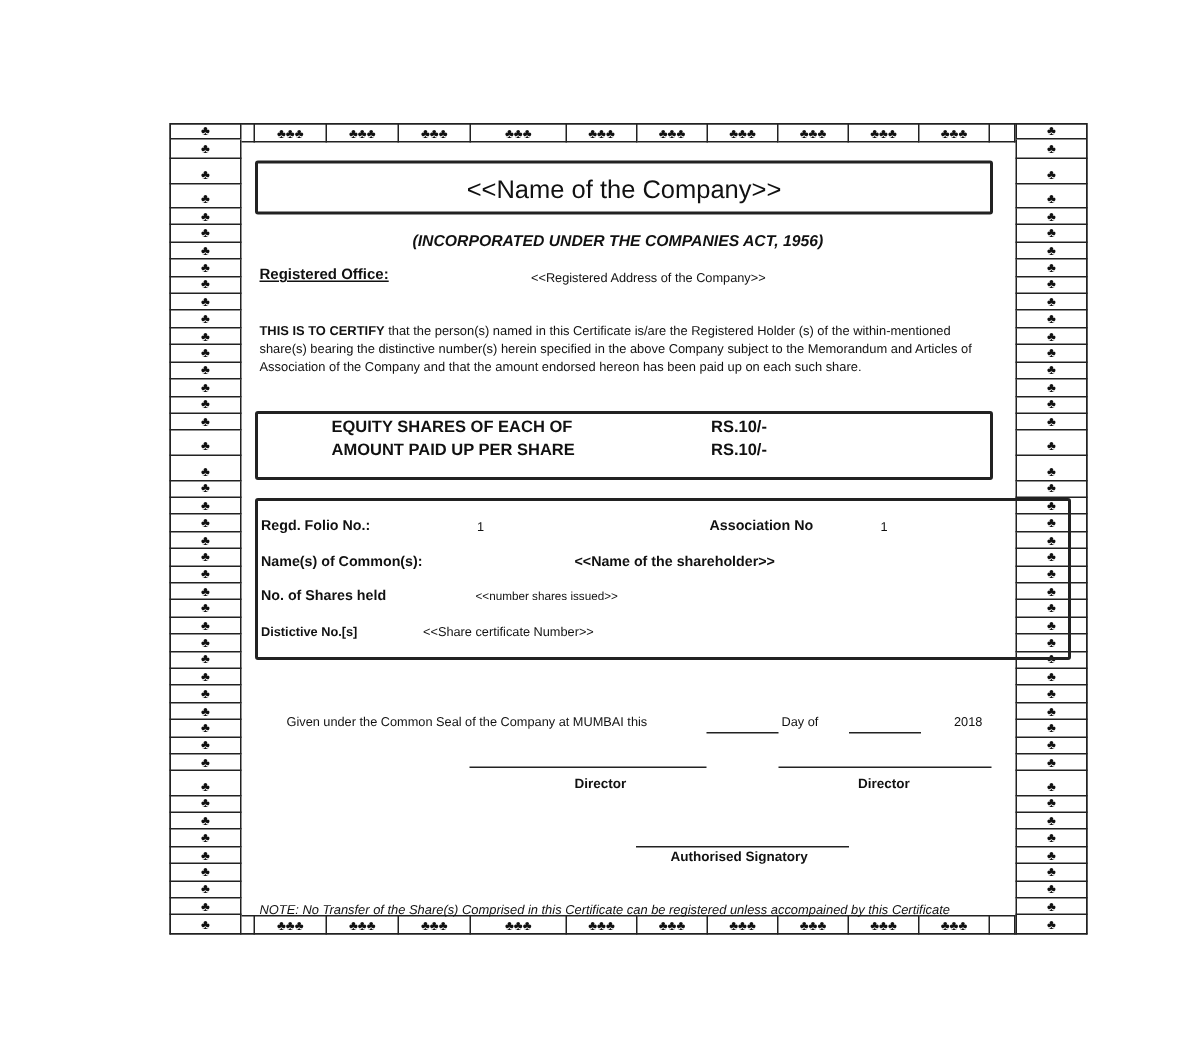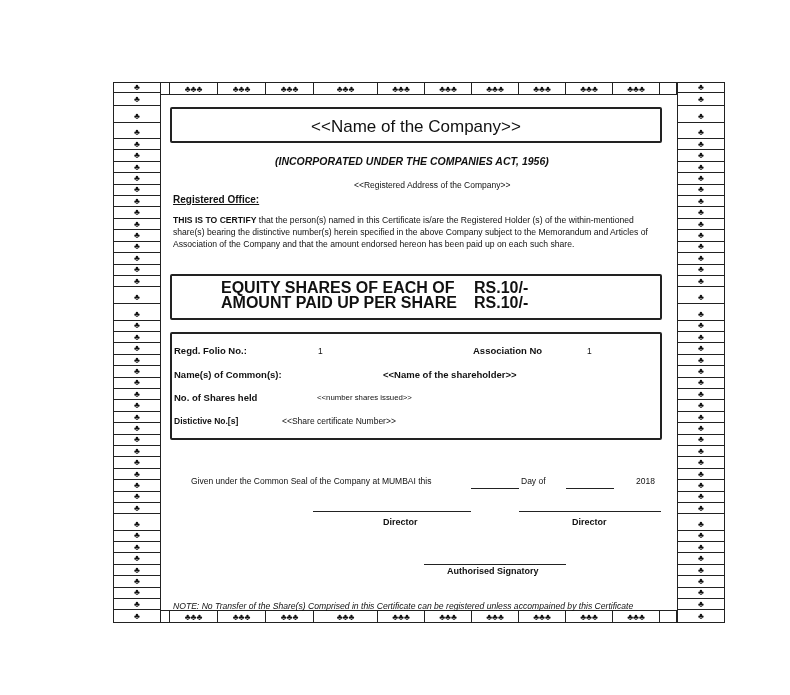--- a/index.html
+++ b/index.html
@@ -20,27 +20,27 @@
   .hrow.bottom { top:610px; }
   .hcell { border:1px solid #222; border-left:none; box-sizing:border-box; height:13px;
            display:flex; align-items:center; justify-content:center; font-size:9px; letter-spacing:0px; }
   .hrow .hcell:first-child { border-left:none; }
   .box { position:absolute; border:2px solid #222; border-radius:2px; box-sizing:border-box; }
   .company-box { left:170px; top:107px; width:492px; height:36px; }
   .company-name { position:absolute; left:0; right:0; top:8px; text-align:center;
                   font-family:Liberation Sans, sans-serif; font-size:17px; }
   .abs { position:absolute; white-space:nowrap; }
   .incorp { left:275px; top:155px; font-size:10.5px; font-weight:bold; font-style:italic; }
-  .reg-label { left:173px; top:178px; font-size:10px; font-weight:bold; text-decoration:underline;margin-top:16px; }
+  .reg-label { left:173px; top:178px; font-size:10px; font-weight:bold; text-decoration:underline; }
   .reg-value { left:354px; top:180px; font-size:8.5px; }
   .certify { position:absolute; left:173px; top:214px; width:490px; font-size:8.6px; line-height:12.2px; }
   .certify b { font-weight:bold; }
   .equity-box { left:170px; top:274px; width:492px; height:46px; }
-  .eq-label { font-size:16px; font-weight:bold; }
-  .details-box { left:170px; top:332px; width:492px; height:108px; }
+  .eq-label { font-size:11px; font-weight:bold; }
+  .details-box { left:170px; top:332px; width:544px; height:108px; }
   .det-label { font-size:9.5px; font-weight:bold; }
   .det-val { font-size:8.5px; }
   .seal { font-size:8.5px; }
   .line { position:absolute; border-top:1px solid #222; height:0; }
   .sig-label { font-size:9px; font-weight:bold; }
   .note { position:absolute; left:173px; top:589px; width:480px; font-size:8.6px; font-style:italic; line-height:11px;margin-top:12px; }
 </style>
 </head>
 <body>
 

